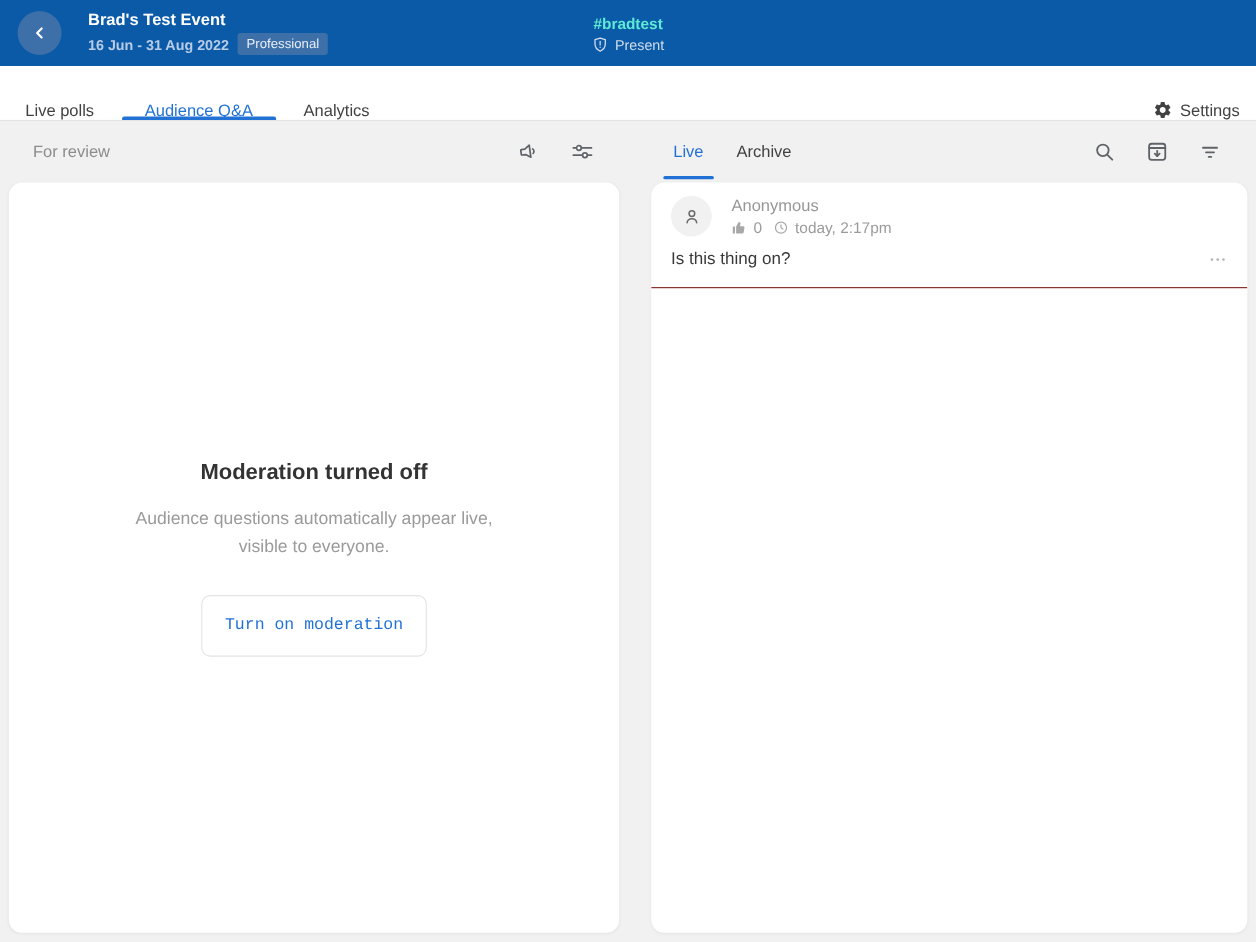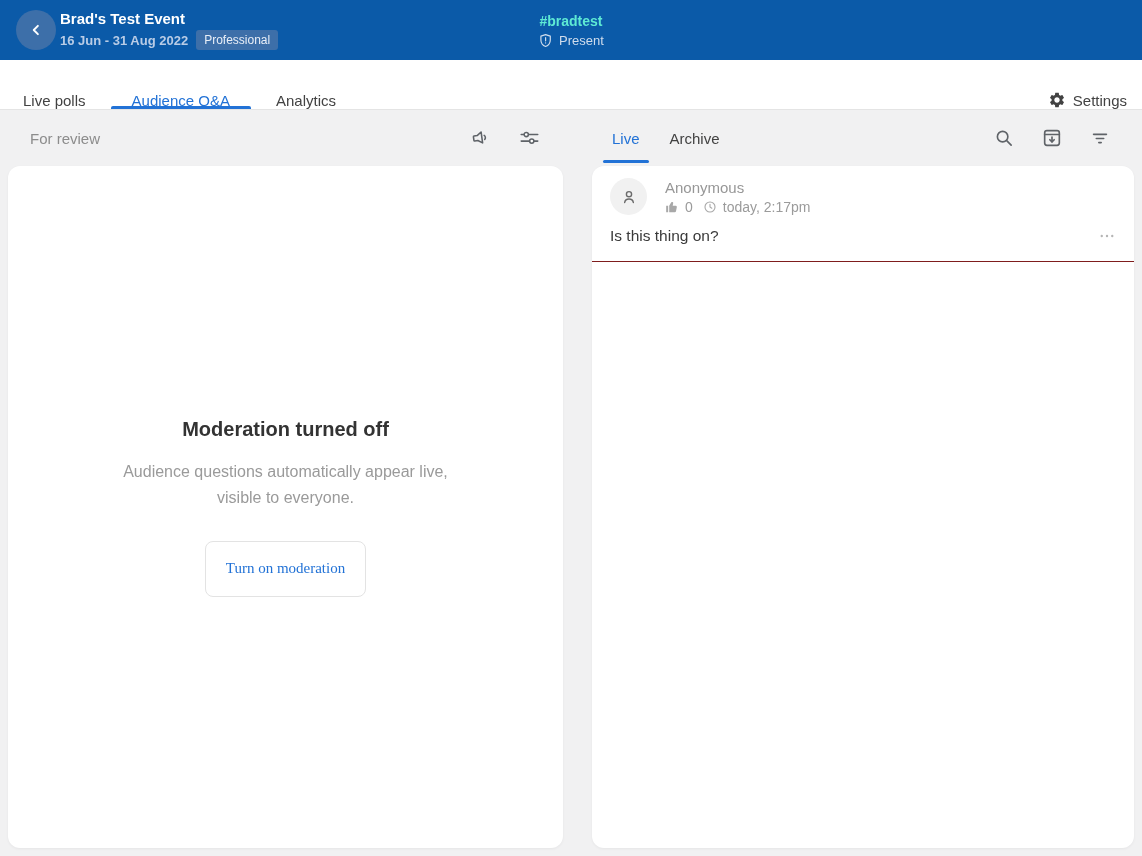--- a/index.html
+++ b/index.html
@@ -11,21 +11,21 @@
   }
   .app { width: 1142px; height: 856px; display: flex; flex-direction: column; }
 
   
   .topbar {
     height: 60px; flex: 0 0 60px;
     background: var(--header-blue, #0b5aa8);
     display: flex; align-items: center;
     padding: 0 16px; position: relative; color: #fff;
   }
-  .topbar-left { display: flex; align-items: center; gap: 4px; }
+  .topbar-left { display: flex; align-items: center; gap: 24px; }
   .back-btn {
     width: 40px; height: 40px; border-radius: 50%;
     background: var(--header-blue-light, #3d6fa9);
     display: flex; align-items: center; justify-content: center;
     cursor: pointer; border: none;
   }
   .event-meta { display: flex; flex-direction: column; gap: 3px; }
   .event-title { font-size: 15px; font-weight: 700; color: #fff; }
   .event-sub { display: flex; align-items: center; gap: 8px; }
   .event-dates { font-size: 13px; font-weight: 700; color: #b9cce6; }
@@ -124,21 +124,21 @@
   .moderation-title { font-size: 20px; font-weight: 700; color: var(--text-dark, #333333); }
   .moderation-desc {
     margin: 18px auto 0; width: 370px;
     font-size: 16px; line-height: 26px; color: #9a9a9a;
   }
   .moderation-btn {
     margin-top: 30px; background: #fff; cursor: pointer;
     border: 1px solid #e3e3e3; border-radius: 8px;
     height: 56px; padding: 0 20px;
     font-size: 15px; font-weight: 500; color: var(--accent-blue, #2272d6);
-    font-family: Liberation Serif, serif;
+    font-family: Liberation Mono, monospace;
   }
 
   
   .question-item { padding: 12px 18px 16px 18px; border-bottom: 1px solid #7f1d1d; }
   .question-head { display: flex; align-items: center; gap: 18px; }
   .q-avatar {
     width: 37px; height: 37px; border-radius: 50%; background: #f1f1f1;
     display: flex; align-items: center; justify-content: center; color: #6b6b6b;
   }
   .q-author { font-size: 15px; color: #979797; }

